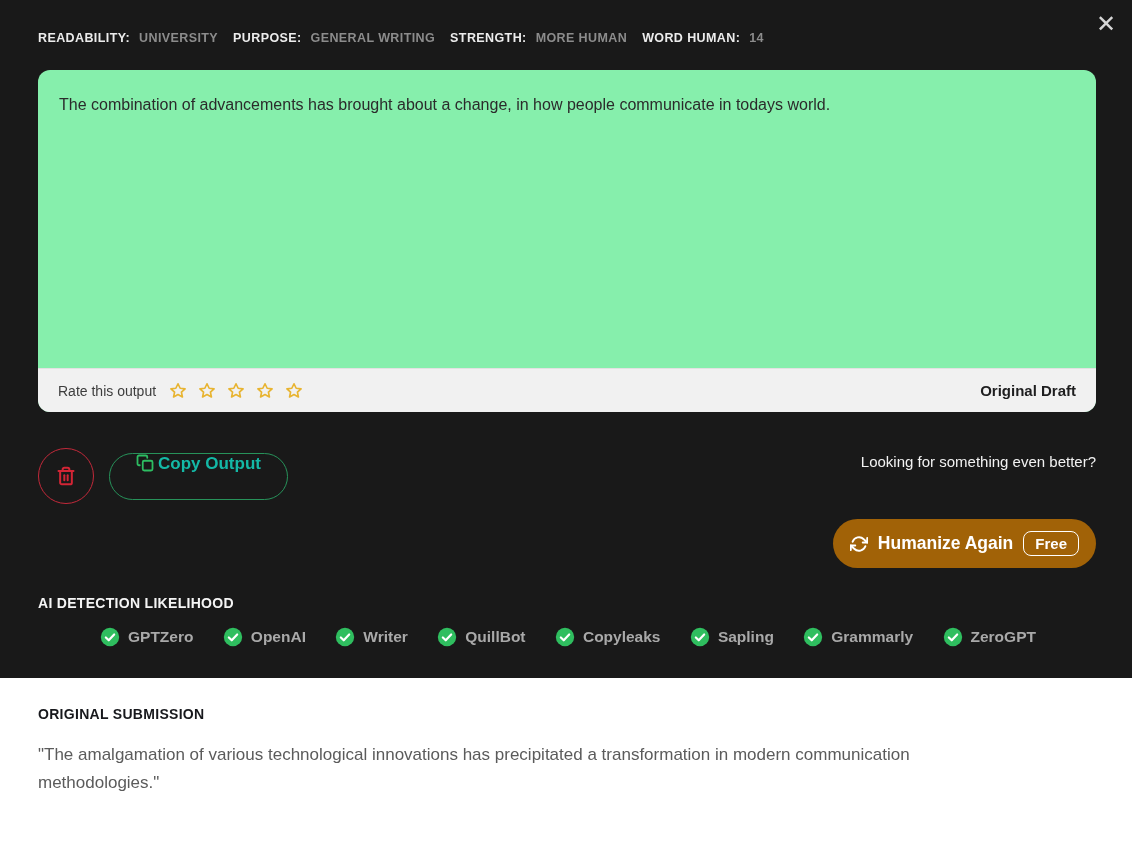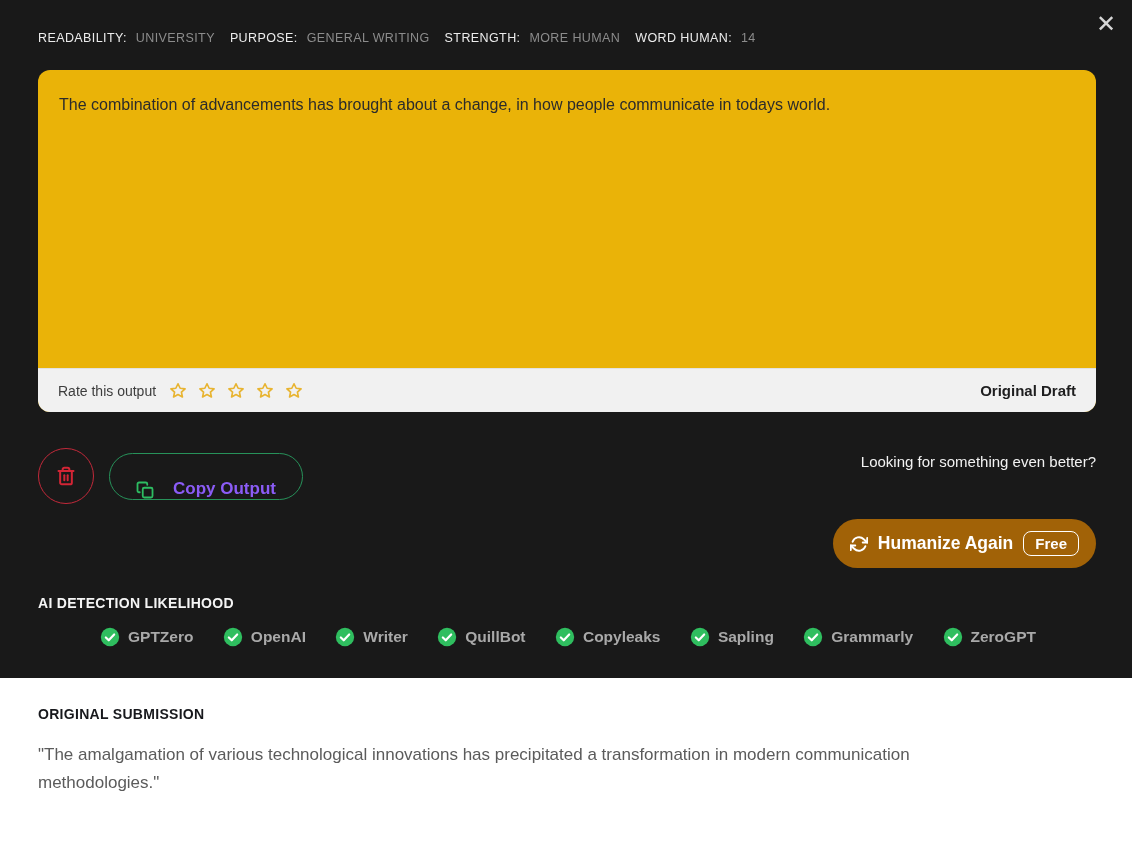--- a/index.html
+++ b/index.html
@@ -23,31 +23,31 @@
     width:36px; height:36px;
     display:flex; align-items:center; justify-content:center;
     color:#d6d6d6; font-size:24px; line-height:1;
     cursor:pointer; background:transparent; border:none;
   }
 
   
   .settings-bar {
     position:absolute; left:38px; top:31px;
     display:flex; align-items:center; gap:15px;
-    font-size:12.5px; font-weight:normal; letter-spacing:.4px;
+    font-size:12.5px; font-weight:bold; letter-spacing:.4px;
   }
   .setting-pair { display:flex; align-items:center; gap:9px; }
   .setting-label { color:#ececec; }
   .setting-value { color:#8c8c8c; }
 
   
   .output-card {
     position:absolute; left:38px; top:70px;
     width:1058px; height:342px;
-    background:#eab308; border-radius:12px;
+    background:#86efac; border-radius:12px;
     overflow:hidden;
     padding-left:16px;
   }
   .output-text-area {
     position:absolute; left:0; top:0; right:0; bottom:36px;
     padding:23px 21px;
     font-size:16px; color:#2b2b2b; line-height:1.45;
   }
   .output-footer {
     position:absolute; left:0; right:0; bottom:0; height:44px;
@@ -71,22 +71,22 @@
   }
   .trash-btn {
     width:56px; height:56px; border-radius:50%;
     border:1.5px solid #c2293a; background:transparent;
     display:flex; align-items:center; justify-content:center;
     cursor:pointer;
   }
   .copy-btn {
     height:47px; padding:0 26px; border-radius:24px;
     border:1.5px solid #27925a; background:transparent;
-    display:flex; align-items:flex-end; gap:19px;
-    color:#8b5cf6; font-size:17px; font-weight:bold;
+    display:flex; align-items:flex-start; gap:4px;
+    color:#14b8a6; font-size:17px; font-weight:bold;
     cursor:pointer; font-family:inherit;
   }
 
   .promo {
     position:absolute; right:36px; top:450px;
     text-align:right; color:#f2f2f2; line-height:23px; font-size:15px;
   }
   .promo .line2 { font-weight:bold; }
 
   .humanize-btn {

